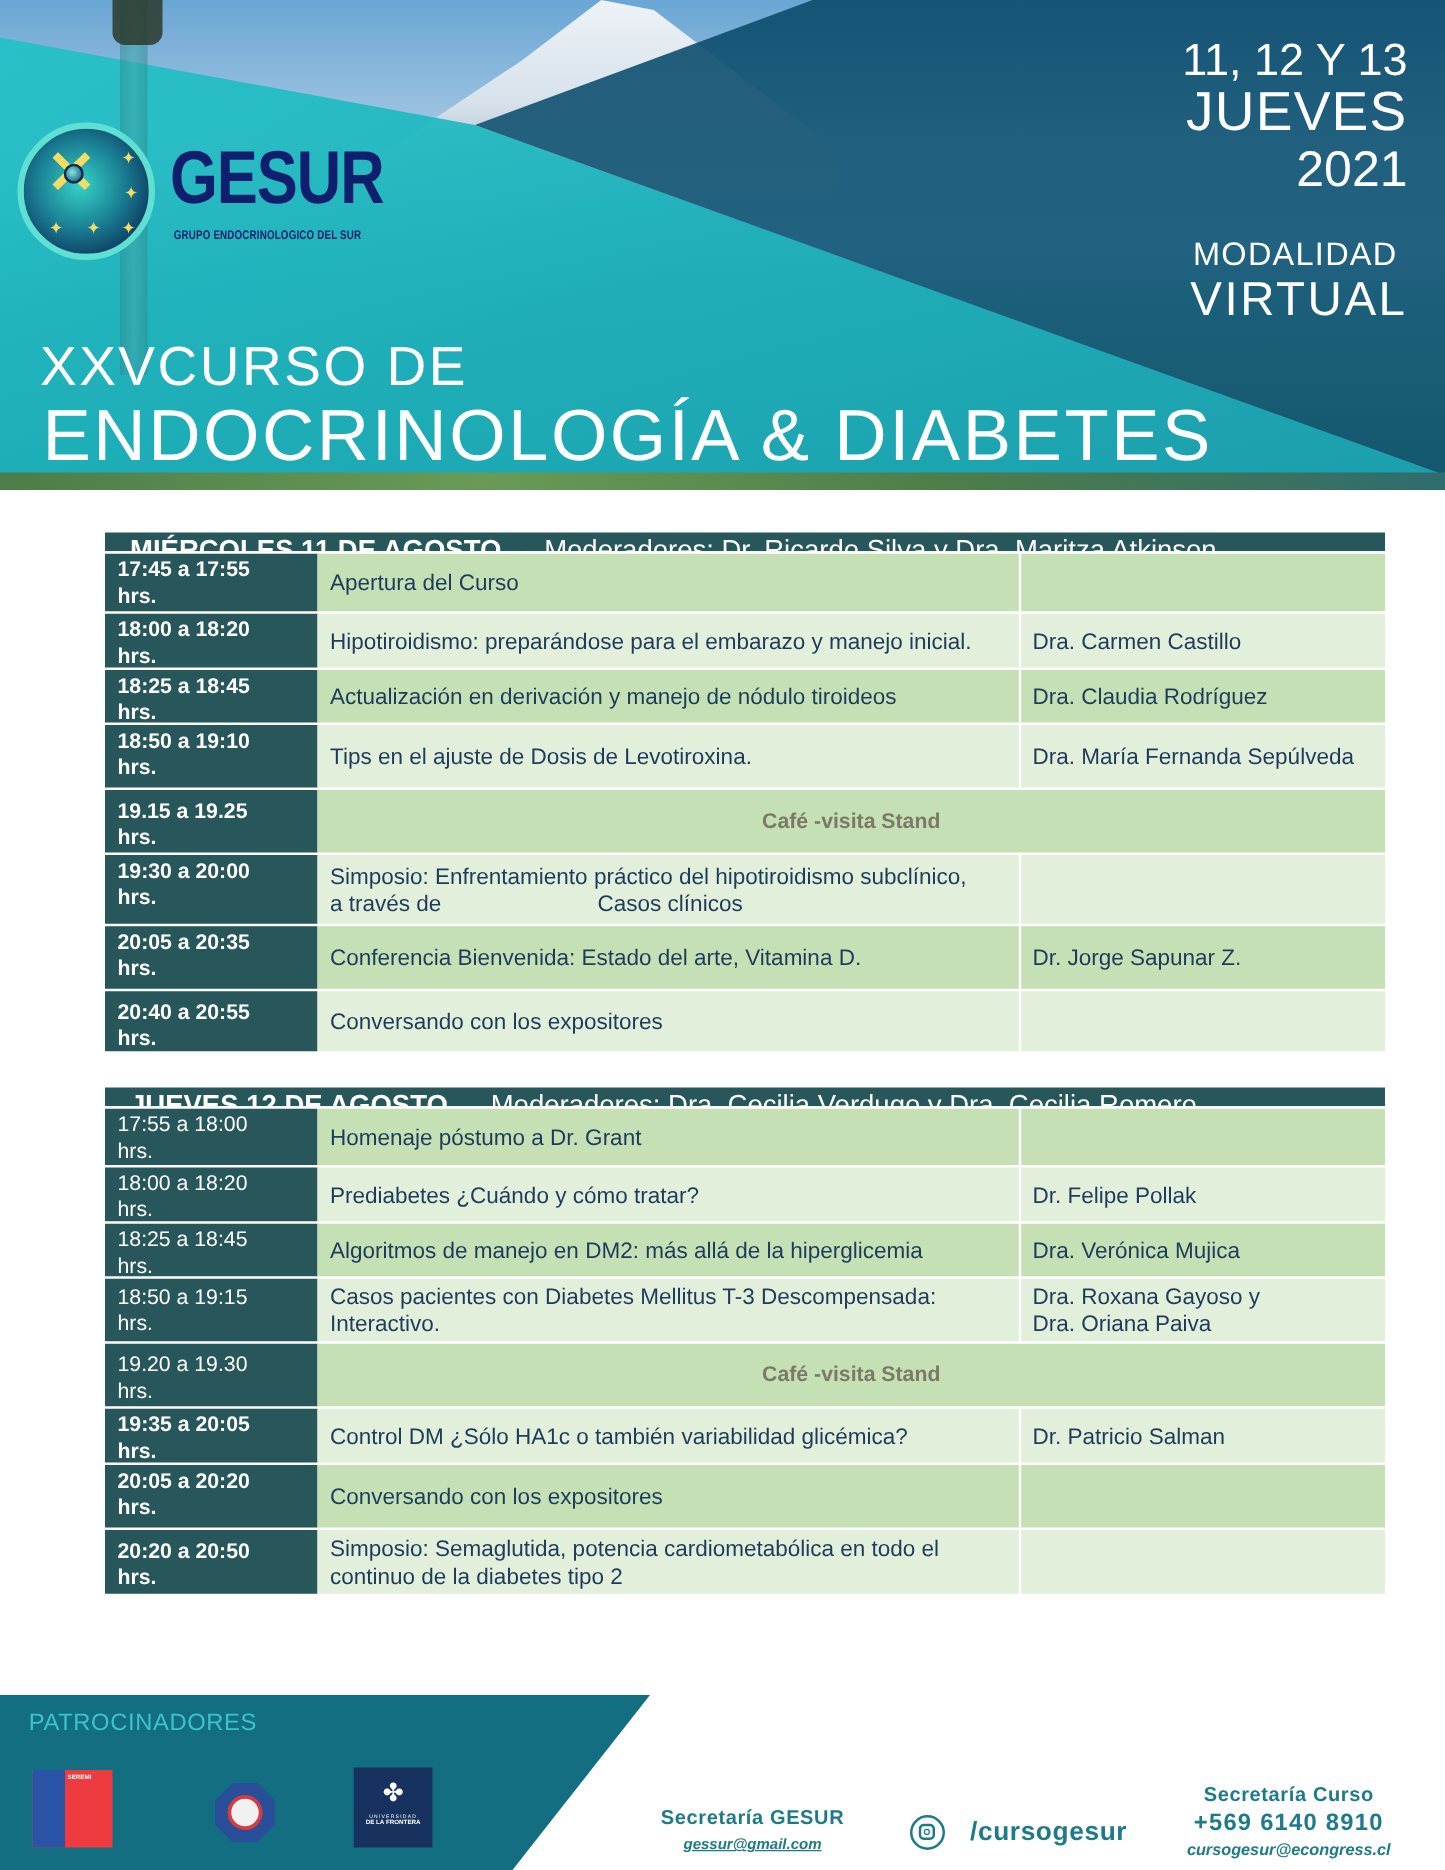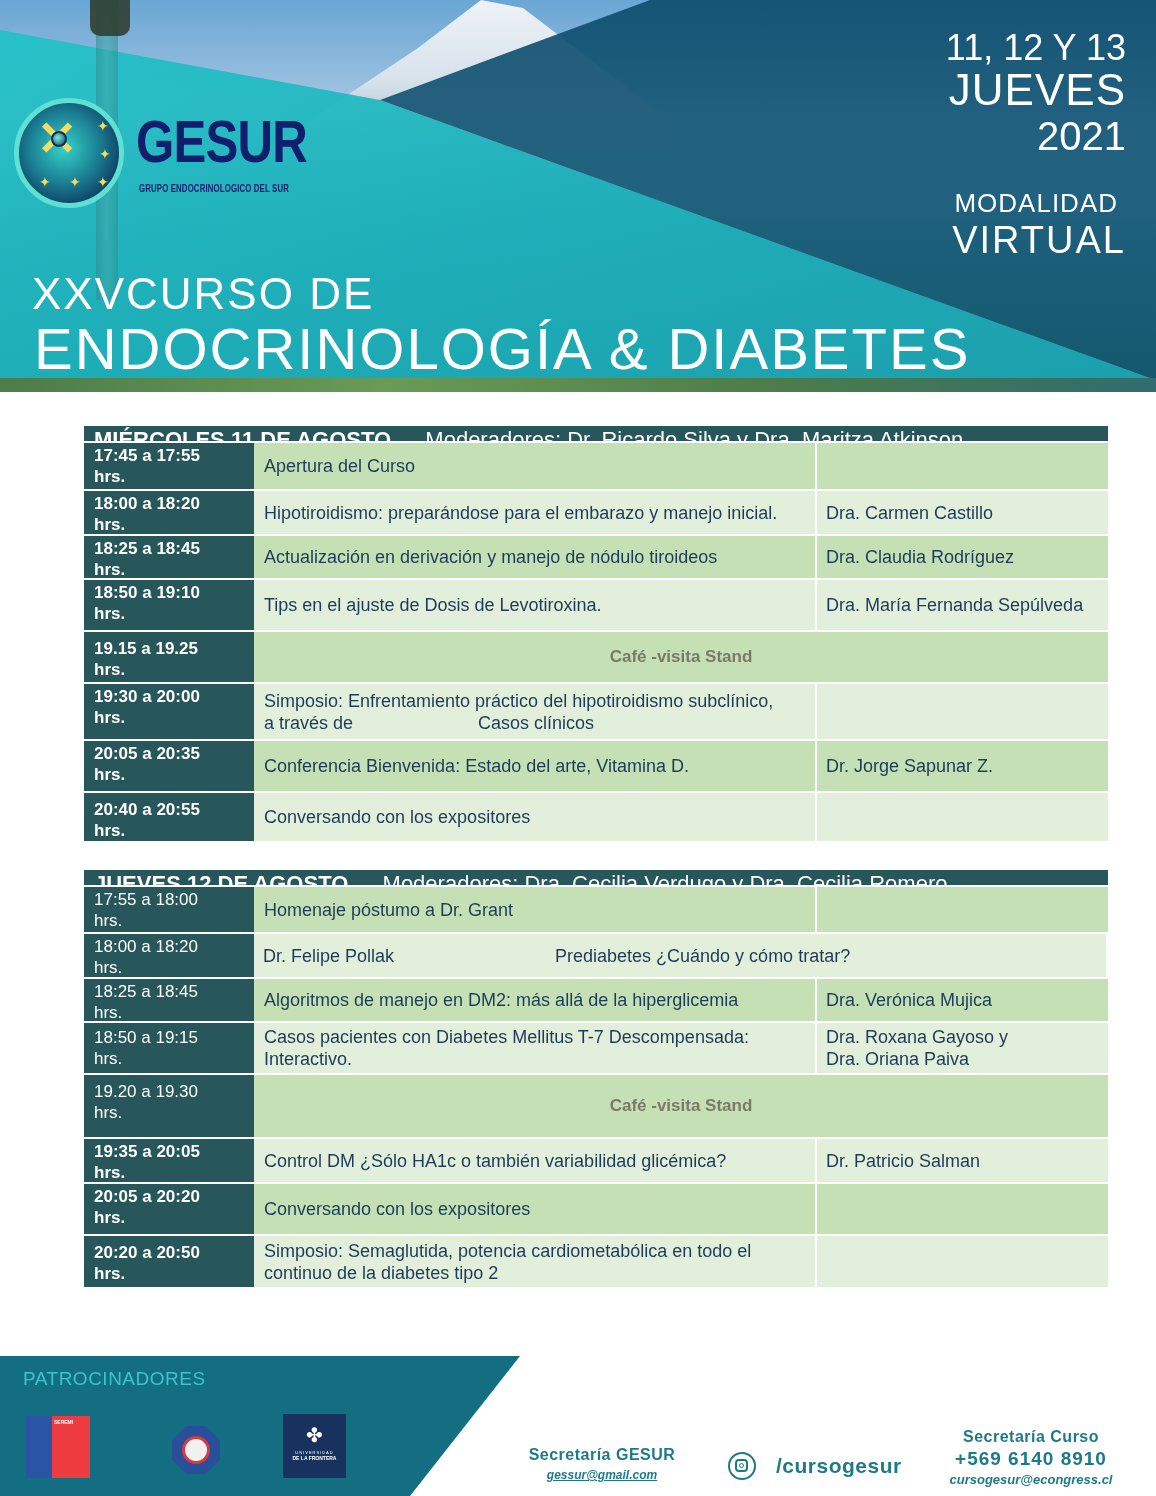--- a/index.html
+++ b/index.html
@@ -44,21 +44,21 @@
   .mode .m1 { font-size: 26px; letter-spacing: 1px; line-height: 30px; }
   .mode .m2 { font-size: 38px; letter-spacing: 2px; line-height: 44px; margin-right: -8px; }
 
   .title1 { position: absolute; left: 32px; top: 270px; color: #ffffff; font-size: 44px; letter-spacing: 2px; line-height: 48px; }
   .title2 { position: absolute; left: 34px; top: 318px; color: #ffffff; font-size: 58px; letter-spacing: 2px; line-height: 62px; }
 
   
   .day { position: absolute; left: 84px; width: 1024px; }
   .day-1 { top: 426px; }
   .day-2 { top: 870px; }
-  .day-header { background: #27575a; color: #ffffff; height: 15px; padding-left: 10px; font-size: 22px; line-height: 27px; white-space: nowrap; }
+  .day-header { background: #27575a; color: #ffffff; height: 15px; padding-left: 20px; font-size: 22px; line-height: 27px; white-space: nowrap; }
   .day-header .bold { font-weight: bold; }
   .row { display: flex; border-top: 2px solid #ffffff; }
   .cell { font-size: 18px; color: #1f3b5b; display: flex; align-items: center; }
   .c-time { width: 170px; background: #27575a; color: #ffffff; font-weight: bold; font-size: 17px; line-height: 21px; padding-left: 10px; align-items: flex-start; padding-top: 2px; }
   .c-time.light { font-weight: normal; }
   .c-topic { width: 563px; padding-left: 10px; line-height: 22px; border-right: 2px solid #ffffff; }
   .c-speaker { flex: 1; padding-left: 9px; line-height: 22px; }
   .row.dk .c-topic, .row.dk .c-speaker, .row.dk .c-merged { background: #c5e0b4; }
   .row.lt .c-topic, .row.lt .c-speaker { background: #e2efda; }
   .c-merged { flex: 1; justify-content: center; color: #7a7a66; font-weight: bold; font-size: 17px; }
@@ -240,54 +240,54 @@
     <div class="cell c-topic">Homenaje póstumo a Dr. Grant</div>
     <div class="cell c-speaker"></div>
   </div>
   <div class="row lt" style="height:45px">
     <div class="cell c-time light">
         <div>
           <div>18:00 a 18:20</div>
           <div>hrs.</div>
         </div>
       </div>
+    <div class="cell c-topic">Prediabetes ¿Cuándo y cómo tratar?</div>
     <div class="cell c-speaker">Dr. Felipe Pollak</div>
-    <div class="cell c-topic">Prediabetes ¿Cuándo y cómo tratar?</div>
   </div>
   <div class="row dk" style="height:44px">
     <div class="cell c-time light">
         <div>
           <div>18:25 a 18:45</div>
           <div>hrs.</div>
         </div>
       </div>
     <div class="cell c-topic">Algoritmos de manejo en DM2: más allá de la hiperglicemia</div>
     <div class="cell c-speaker">Dra. Verónica Mujica</div>
   </div>
   <div class="row lt" style="height:52px">
     <div class="cell c-time light">
         <div style="padding-top:2px">
           <div>18:50 a 19:15</div>
           <div>hrs.</div>
         </div>
       </div>
     <div class="cell c-topic">
         <div>
-          <div>Casos pacientes con Diabetes Mellitus T-7 Descompensada:</div>
+          <div>Casos pacientes con Diabetes Mellitus T-3 Descompensada:</div>
           <div>Interactivo.</div>
         </div>
       </div>
     <div class="cell c-speaker">
         <div>
           <div>Dra. Roxana Gayoso y</div>
           <div>Dra. Oriana Paiva</div>
         </div>
       </div>
   </div>
-  <div class="row dk" style="height:64px">
+  <div class="row dk" style="height:52px">
     <div class="cell c-time light">
         <div style="padding-top:4px">
           <div>19.20 a 19.30</div>
           <div>hrs.</div>
         </div>
       </div>
     <div class="cell c-merged">Café -visita Stand</div>
   </div>
   <div class="row lt" style="height:45px">
     <div class="cell c-time">

